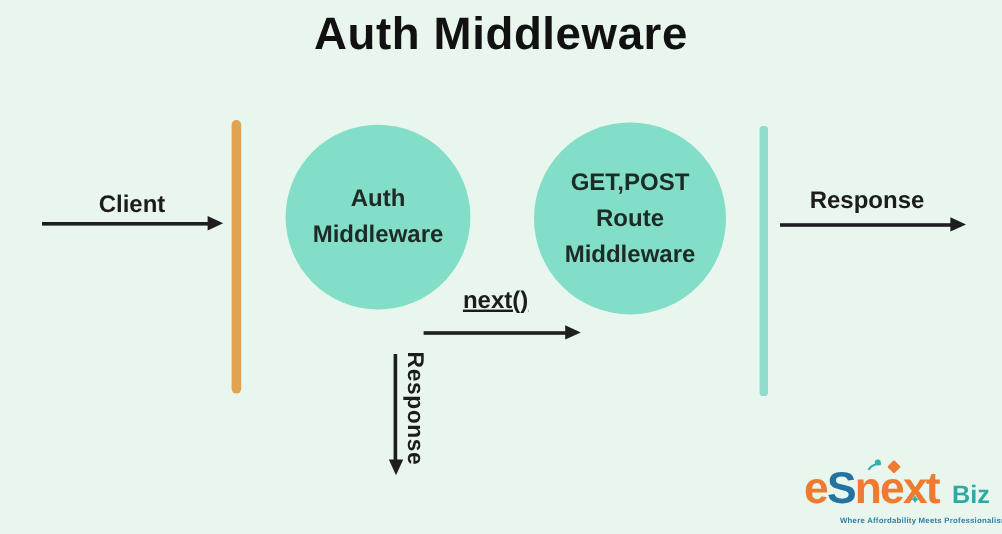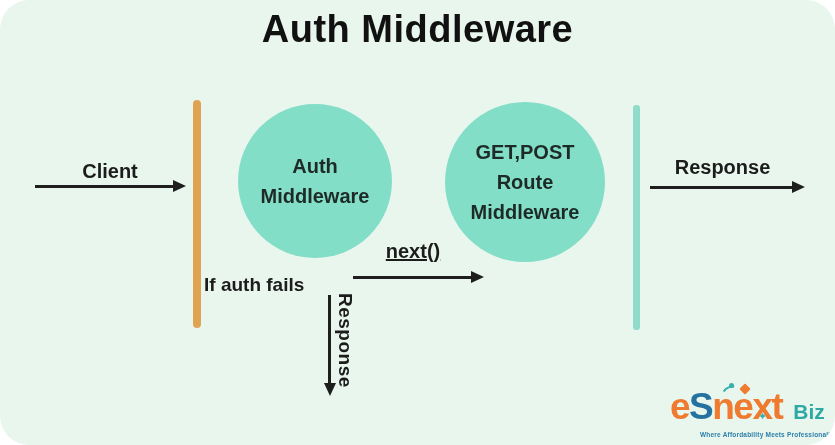--- a/index.html
+++ b/index.html
@@ -1,21 +1,20 @@
 <!DOCTYPE html>
 <html><head>
 <meta charset="utf-8">
 <style>
   html,body { margin:0; padding:0; }
   .canvas {
     position:relative; width:835px; height:445px;
     background:#e9f6ee; overflow:hidden;
     font-family:"Liberation Sans","DejaVu Sans",sans-serif;
     color:#1c1c1c;
-    border-radius:29px;
   }
   .title {
     position:absolute; top:8px; left:0; width:835px; margin:0;
     text-align:center; font-size:38px; font-weight:700; color:#111;
     letter-spacing:0.5px;
   }
   .label { position:absolute; font-size:20px; font-weight:600; color:#1c1c1c; }
   .center { text-align:center; }
 
   .arrow-line { position:absolute; background:#1e1e1e; }
@@ -82,21 +81,20 @@
   </div>
 
   <div class="circle c2">
     <div class="txt">GET,POST Route Middleware</div>
   </div>
 
   <div class="label center" style="left:353px; top:240px; width:120px;text-decoration:underline;">next()</div>
   <div class="arrow-line" style="left:353px; top:276px; width:120px; height:3px;"></div>
   <div class="head-right" style="left:471px; top:271px;"></div>
 
-  <div class="label" style="left:204px; top:274px; font-size:19px;">If auth fails</div>
   <div class="arrow-line" style="left:328px; top:295px; width:3px; height:90px;"></div>
   <div class="head-down" style="left:324px; top:383px;"></div>
   <div class="vertical-label">Response</div>
 
   <div class="bar teal"></div>
 
   <div class="label center" style="left:650px; top:156px; width:145px;">Response</div>
   <div class="arrow-line" style="left:650px; top:186px; width:144px; height:3px;"></div>
   <div class="head-right" style="left:792px; top:181px;"></div>
 

